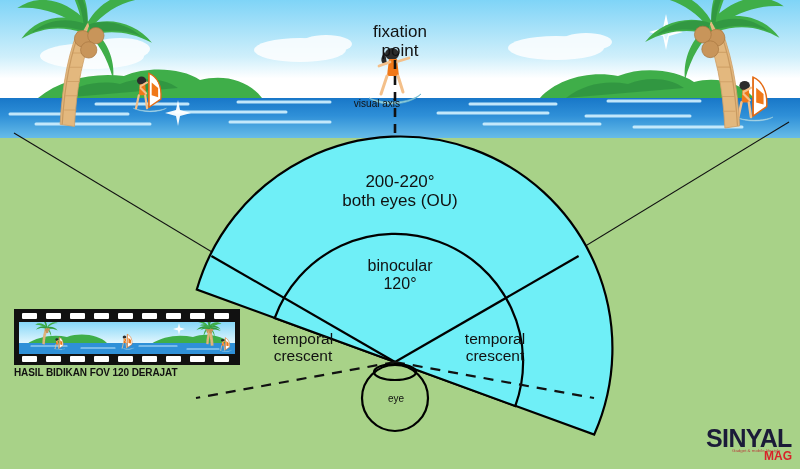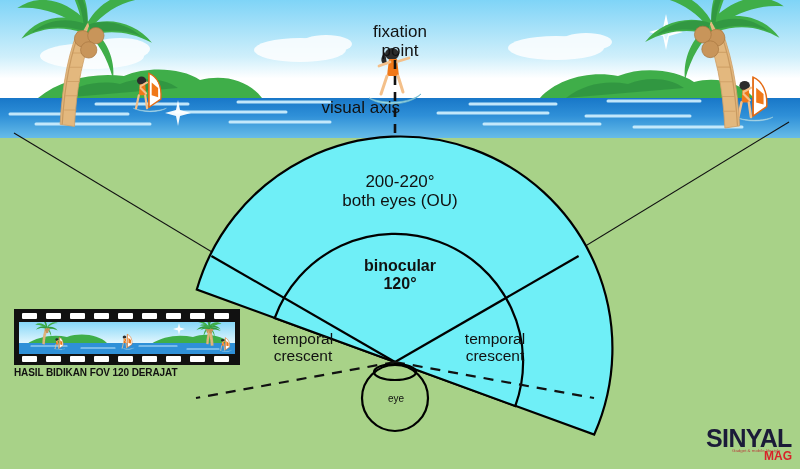--- a/index.html
+++ b/index.html
@@ -1,23 +1,23 @@
 <!DOCTYPE html>
 <html><head>
 <meta charset="utf-8">
 <style>
   html,body{margin:0;padding:0;background:#fff;}
   body{font-family:"Liberation Sans",sans-serif;}
   #stage{position:relative;width:800px;height:469px;overflow:hidden;background:#fde047;}
   #scene-svg{position:absolute;left:0;top:0;width:800px;height:469px;}
   .lbl{position:absolute;color:#111;font-family:"Liberation Sans",sans-serif;text-align:center;white-space:pre;line-height:1.12;}
   #fixation-label{left:330px;top:22px;width:140px;font-size:17px;font-weight:400;}
-  #visual-axis-label{left:290px;top:98px;width:110px;font-size:17px;text-align:right;}
+  #visual-axis-label{left:290px;top:98px;width:110px;font-size:10px;text-align:right;}
   #ou-label{left:300px;top:172px;width:200px;font-size:17px;}
-  #binocular-label{left:310px;top:257px;width:180px;font-size:16px;font-weight:bold;}
+  #binocular-label{left:310px;top:257px;width:180px;font-size:16px;}
   #temporal-left-label{left:248px;top:330px;width:110px;font-size:15.5px;}
   #temporal-right-label{left:436px;top:330px;width:118px;font-size:15.5px;}
   #eye-label{left:358px;top:385px;width:76px;font-size:10px;margin-top:8px;}
   #inset-caption{left:14px;top:367px;width:240px;font-size:10px;font-weight:bold;text-align:left;letter-spacing:-0.1px;}
   #logo{position:absolute;left:706px;top:424px;width:86px;height:40px;}
   #logo-text{position:absolute;left:0;top:0;font-size:25px;font-weight:bold;letter-spacing:-0.6px;color:#1b1b38;font-family:"Liberation Sans",sans-serif;}
   #logo-mag{position:absolute;right:0px;top:25px;font-size:12px;font-weight:bold;color:#d8232a;font-family:"Liberation Sans",sans-serif;}
   #logo-sub{position:absolute;left:26px;top:24px;font-size:4.4px;color:#b8433f;font-family:"Liberation Sans",sans-serif;}
 </style>
 </head>

